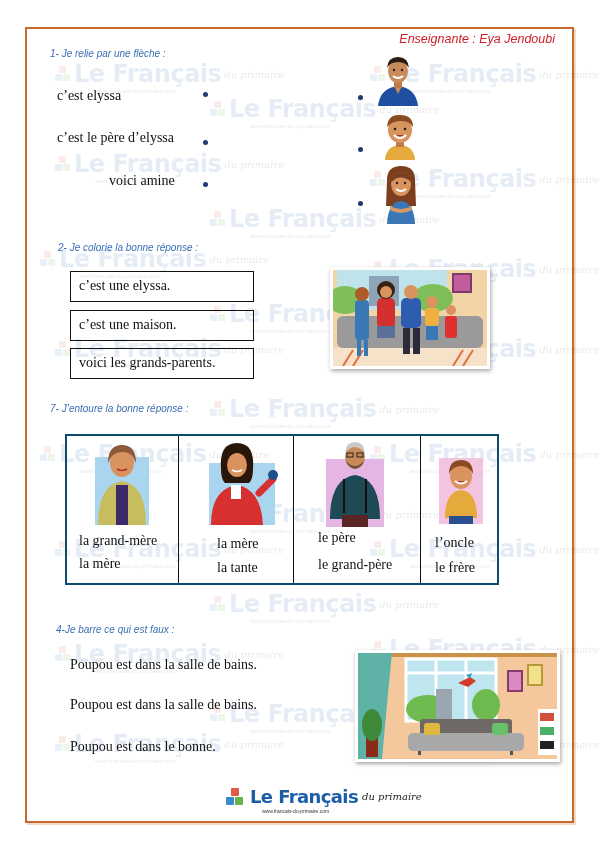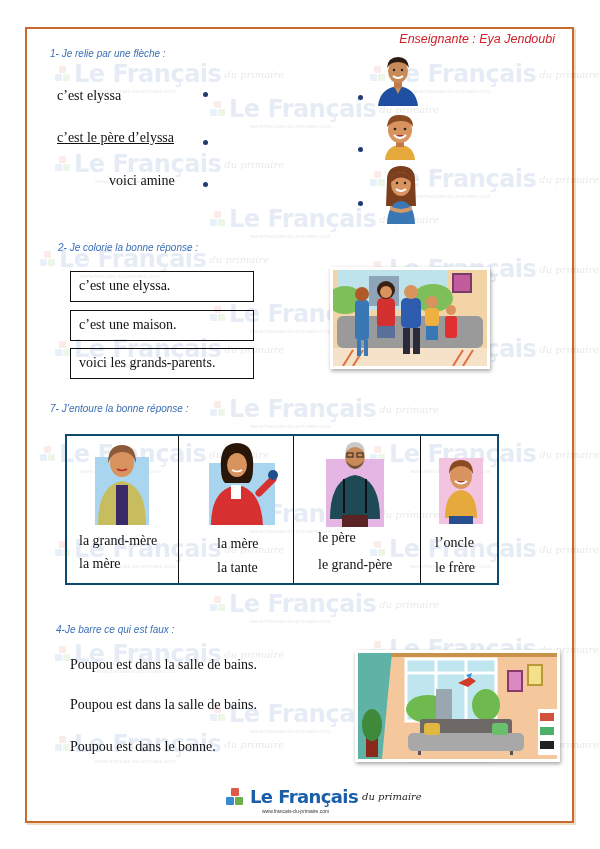--- a/index.html
+++ b/index.html
@@ -330,21 +330,21 @@
       </div>
       <div class="wm-url">www.francais-du-primaire.com</div>
     </div>
   </div>
 
 <div class="teacher">Enseignante : Eya Jendoubi</div>
 
 <div class="heading" style="left:50px;top:48px;">1- Je relie par une flèche :</div>
 
 <div class="text" style="left:57px;top:88px;">c’est elyssa</div>
-<div class="text" style="left:57px;top:130px;text-decoration:underline;">c’est le père d’elyssa</div>
+<div class="text" style="left:57px;top:130px;">c’est le père d’elyssa</div>
 <div class="text" style="left:61px;top:173px;margin-left:48px;">voici amine</div>
 
 <div class="dot" style="left:203px;top:92px;"></div>
 <div class="dot" style="left:203px;top:140px;"></div>
 <div class="dot" style="left:203px;top:182px;"></div>
 <div class="dot" style="left:358px;top:95px;"></div>
 <div class="dot" style="left:358px;top:147px;"></div>
 <div class="dot" style="left:358px;top:201px;"></div>
 
 <svg class="avatar" style="left:376px;top:54px;" width="44" height="52" viewBox="0 0 44 52">

